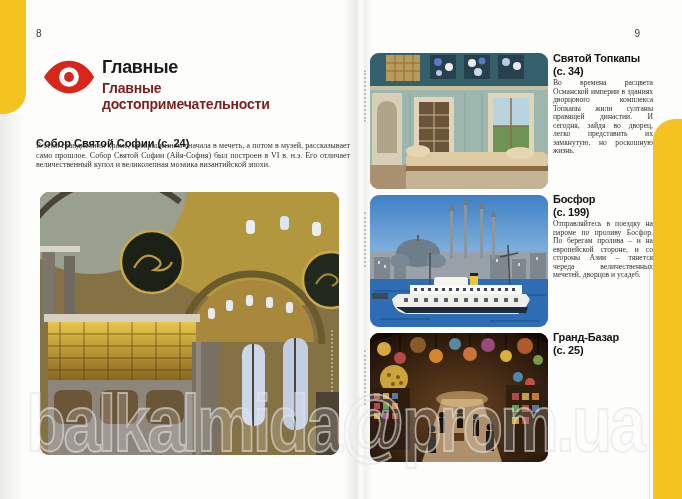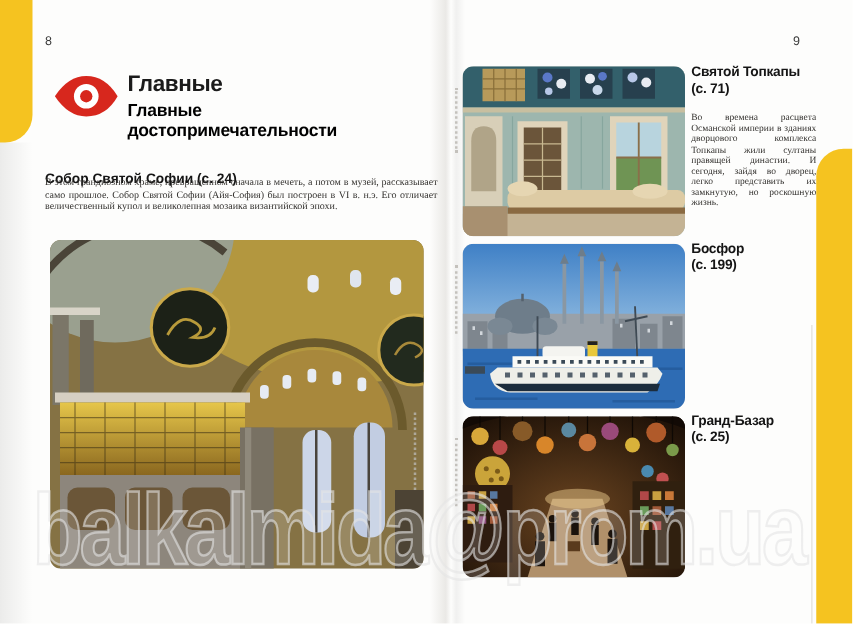--- a/index.html
+++ b/index.html
@@ -17,29 +17,29 @@
   .gutter{position:absolute; left:344px; top:0; width:28px; height:499px;
     background:linear-gradient(to right, rgba(0,0,0,0) 0%, rgba(120,110,95,0.14) 45%, rgba(255,255,255,0) 60%, rgba(0,0,0,0.05) 75%, rgba(0,0,0,0) 100%);}
   .left-edge{position:absolute; left:0; top:114px; width:26px; height:385px;
     background:linear-gradient(to right, rgba(0,0,0,0.07), rgba(0,0,0,0));}
   .right-stack{position:absolute; left:649px; top:260px; width:1px; height:239px; background:#e2dfd9;}
   
   .pagenum{position:absolute; font-size:10px; color:#3a3a3a;}
   .pn-8{left:36px; top:28px;}
   .pn-9{left:616px; top:28px; width:24px; text-align:right;}
   .title{position:absolute; left:102px; top:57px; font-size:18px; font-weight:bold; color:#1b1b1b; letter-spacing:-0.3px;}
-  .subtitle{position:absolute; left:102px; top:80px; width:195px; font-size:14px; line-height:16px; font-weight:bold; color:#000000; letter-spacing:-0.2px;}
+  .subtitle{position:absolute; left:102px; top:80px; width:195px; font-size:14px; line-height:16px; font-weight:bold; color:#7f1d1d; letter-spacing:-0.2px;}
   .logo{position:absolute; left:43px; top:58px; width:52px; height:38px;}
   .lp-heading{position:absolute; left:36px; top:126px; font-size:11px; font-weight:bold; color:#151515;margin-top:11px;}
   .lp-body{position:absolute; left:36px; top:141px; width:314px; margin:0;
     font-family:"Liberation Serif", serif; font-size:8px; line-height:9.5px; color:#33312e; text-align:justify;}
   .entry{position:absolute; left:553px; width:100px;}
   .e1{top:52px;} .e2{top:193px;} .e3{top:331px;}
   .entry .h{font-size:11px; line-height:12.5px; font-weight:bold; color:#151515; letter-spacing:-0.2px;}
-  .entry .b{margin:13px 0 0 0; font-family:"Liberation Serif", serif; font-size:7.6px; line-height:8.5px;
+  .entry .b{margin:2px 0 0 0; font-family:"Liberation Serif", serif; font-size:7.6px; line-height:8.5px;
     color:#33312e; text-align:justify;}
   
   .photo{position:absolute; border-radius:9px; overflow:hidden;
     box-shadow:inset 0 0 8px rgba(0,0,0,0.25);}
   .photo svg{display:block; width:100%; height:100%;}
   .ph-hagia{left:40px; top:192px; width:299px; height:263px;}
   .ph-topkapi{left:370px; top:53px; width:178px; height:136px;}
   .ph-bosphorus{left:370px; top:195px; width:178px; height:132px;}
   .ph-bazaar{left:370px; top:333px; width:178px; height:129px;}
   .credit{position:absolute; width:1px; border-left:2px dotted #b9b6b0; opacity:.8;}
@@ -377,26 +377,27 @@
             <rect x="58" y="100" width="8" height="20"></rect>
           <circle cx="120" cy="94" r="3.5"></circle>
             <rect x="116" y="98" width="8" height="20"></rect>
         </g>
         <rect x="84" y="100" width="10" height="8" fill="#5a3a1c"></rect>
       </svg>
     </div>
 
     <div class="entry e1">
       <div class="h">Святой Топкапы</div>
-      <div class="h">(с. 71)</div>
+      <div class="h">(с. 34)</div>
       <p class="b">Во времена расцвета Османской империи в зданиях дворцового комплекса Топкапы жили султаны правящей династии. И сегодня, зайдя во дворец, легко представить их замкнутую, но роскошную жизнь.</p>
     </div>
     <div class="entry e2">
       <div class="h">Босфор</div>
       <div class="h">(с. 199)</div>
+      <p class="b">Отправляйтесь в поездку на пароме по проливу Босфор. По берегам пролива – и на европейской стороне, и со стороны Азии – тянется череда величественных мечетей, дворцов и усадеб.</p>
     </div>
     <div class="entry e3">
       <div class="h">Гранд-Базар</div>
       <div class="h">(с. 25)</div>
     </div>
   </div>
 
   <div class="credit cr-1"></div>
   <div class="credit cr-2"></div>
   <div class="credit cr-3"></div>

